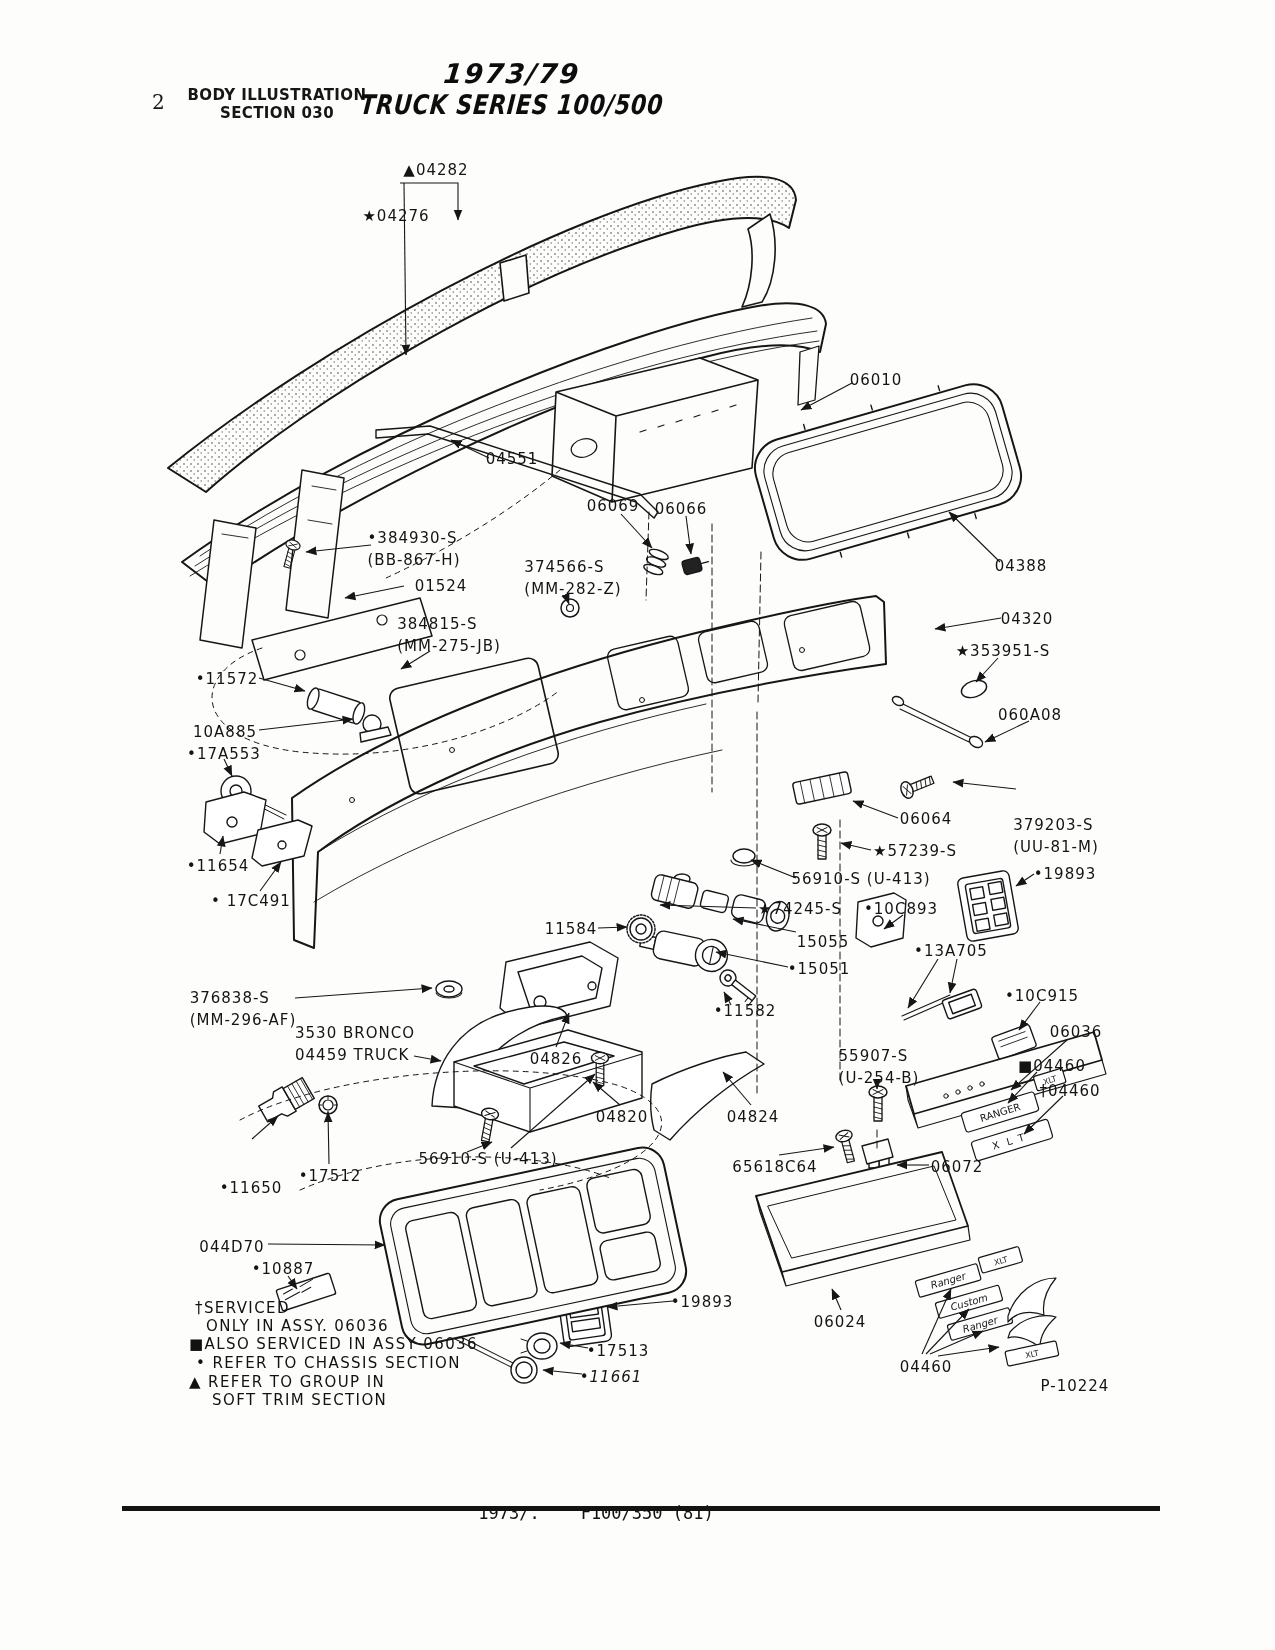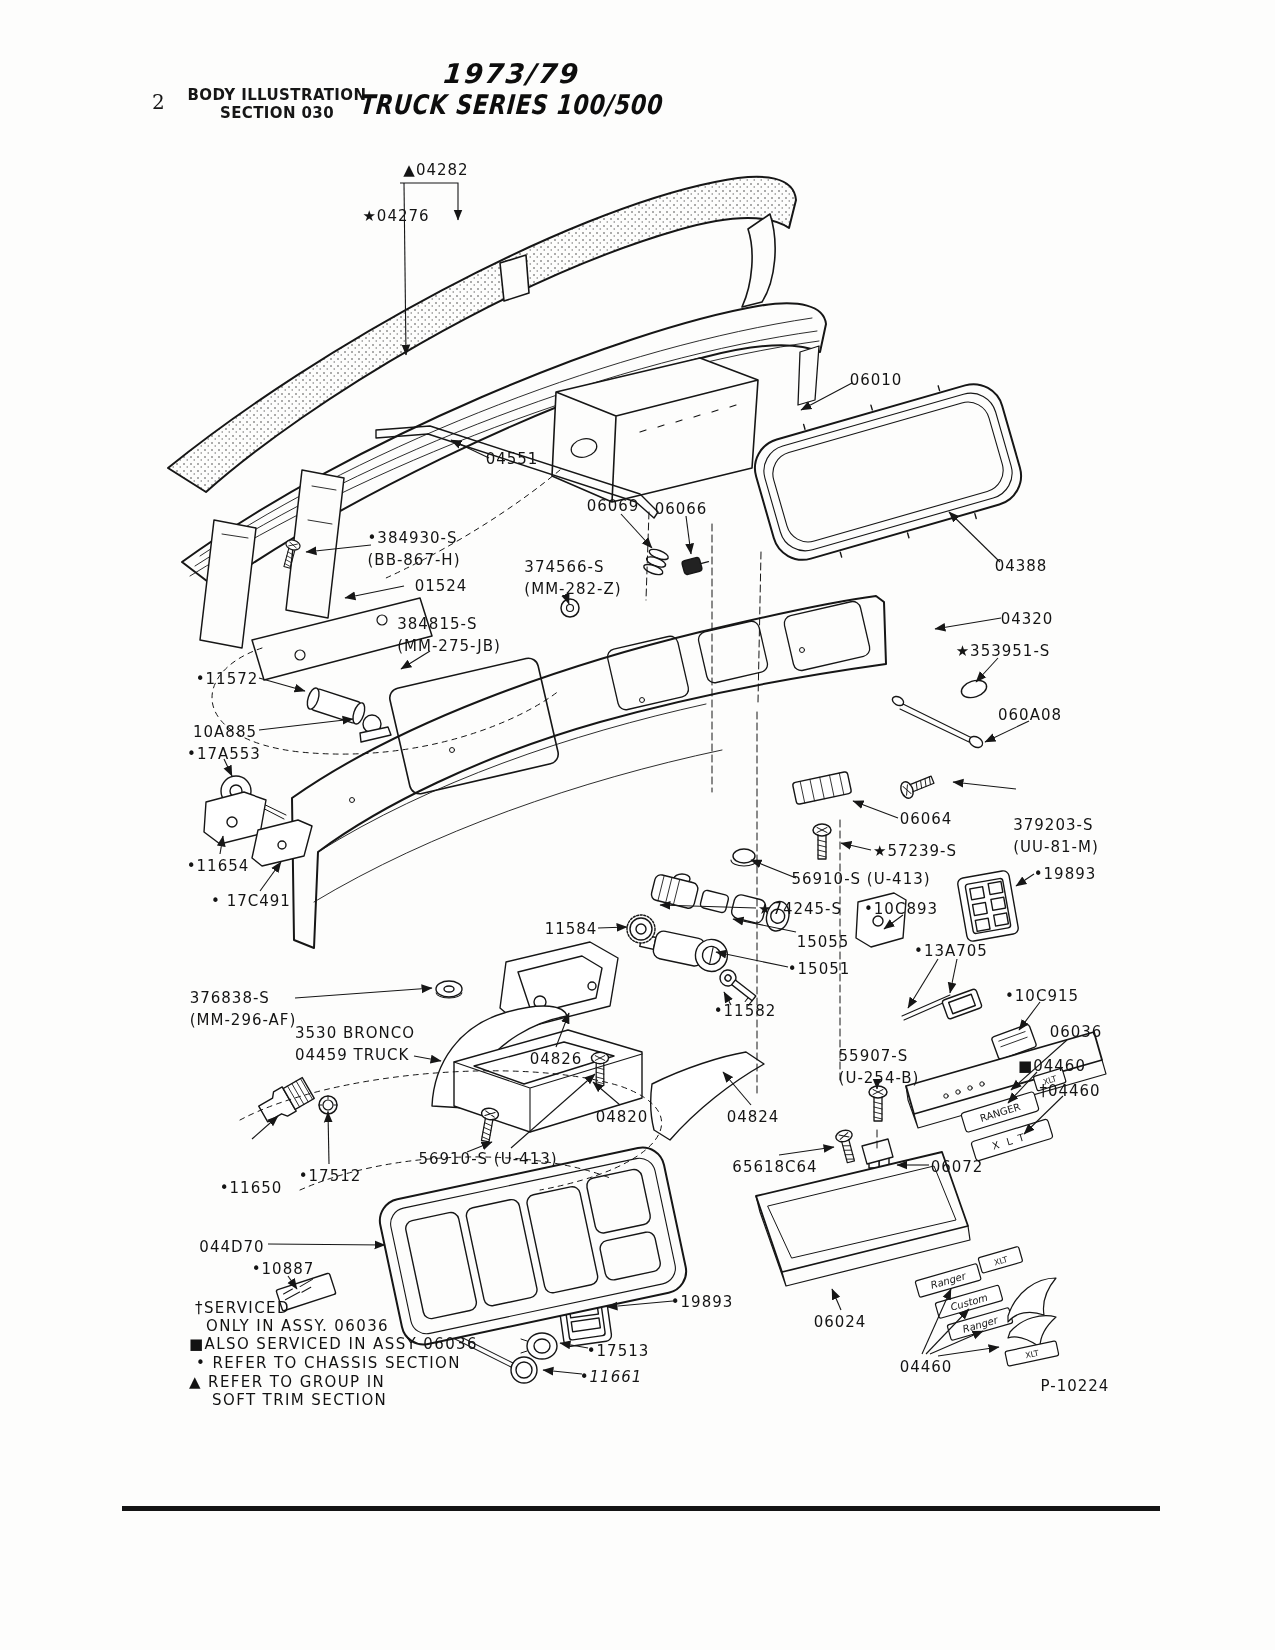--- a/index.html
+++ b/index.html
@@ -479,15 +479,16 @@
   <div id="legend">
       <div class="note" style="left: 195px; top: 1299px;">†SERVICED</div>
       <div class="note" style="left: 206px; top: 1317px;">ONLY IN ASSY. 06036</div>
       <div class="note" style="left: 189px; top: 1335px;">■ALSO SERVICED IN ASSY 06036</div>
       <div class="note" style="left: 196px; top: 1354px;">• REFER TO CHASSIS SECTION</div>
       <div class="note" style="left: 189px; top: 1373px;">▲ REFER TO GROUP IN</div>
       <div class="note" style="left: 212px; top: 1391px;">SOFT TRIM SECTION</div>
     </div>
 
   <div class="caption">
+    <div>1973/.    F100/350 (81)</div>
   </div>
   <div class="rule"></div>
 </div>
 
 </body></html>

